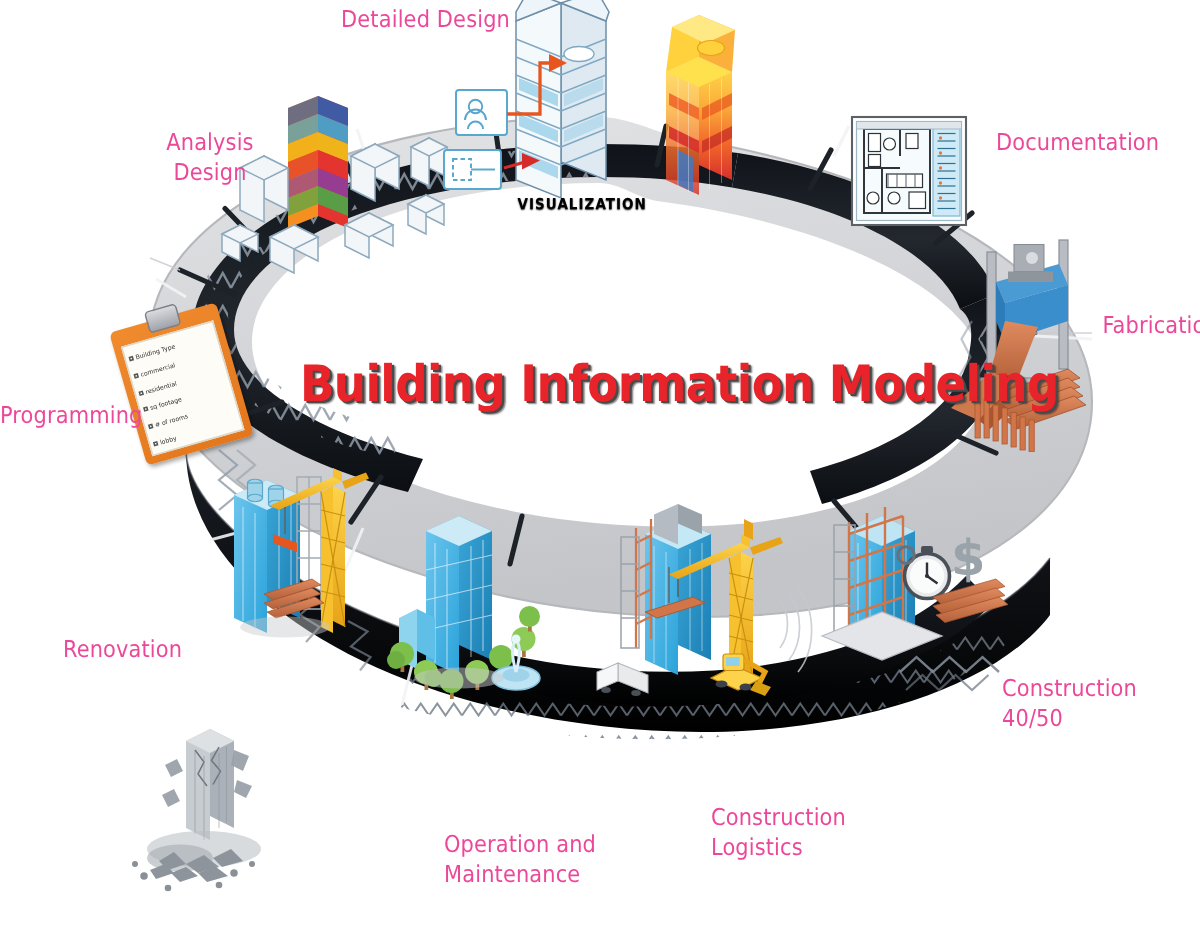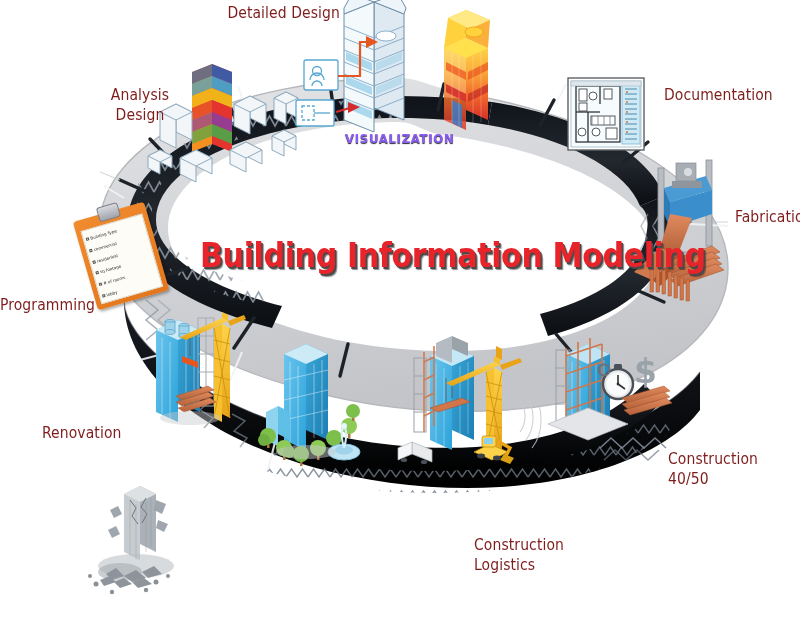--- a/index.html
+++ b/index.html
@@ -20,21 +20,21 @@
     position: absolute;
     left: 0; top: 0;
     width: 800px; height: 624px;
   }
 
   
   .lbl {
     position: absolute;
     font-family: "DejaVu Sans Condensed", "DejaVu Sans", sans-serif;
     font-size: 15.5px;
-    color: #7f1d1d;
+    color: #ec4899;
     line-height: 1.28;
     letter-spacing: 0.1px;
     white-space: pre-line;
     font-stretch: condensed;
   }
   .lbl.r { text-align: right; }
   .lbl.c { text-align: center; }
 
   
   #title {
@@ -54,25 +54,25 @@
        2.5px 2.5px 1px rgba(40,40,40,0.55);
     white-space: nowrap;
   }
 
   
   #vizword {
     position: absolute;
     left: 345px;
     top: 131px;
     font-family: "DejaVu Sans", sans-serif;
-    font-size: 13px;
+    font-size: 10px;
     font-weight: bold;
     font-stretch: condensed;
     letter-spacing: 0.7px;
-    color: #8b5cf6;
+    color: #000000;
     text-shadow: 0 1px 1px rgba(0,0,0,0.85);
   }
 
   
   #clipboard {
     position: absolute;
     left: 84px; top: 210px;
     width: 74px; height: 92px;
     transform: rotate(-16deg);
   }
@@ -866,19 +866,21 @@
   <div class="lbl" style="left:648px; top:86px;  width:150px;margin-left:16px;">Documentation</div>
 
   <div class="lbl" style="left:735px; top:208px; width:100px;">Fabrication</div>
 
   <div class="lbl" style="left:668px; top:450px; width:130px;">Construction
 40/50</div>
 
   <div class="lbl" style="left:474px; top:536px; width:130px;">Construction
 Logistics</div>
 
+  <div class="lbl" style="left:296px; top:554px; width:140px;">Operation and
+Maintenance</div>
 
 
   <div class="lbl" style="left:42px;  top:424px; width:120px;">Renovation</div>
 
-  <div class="lbl" style="left:0px;   top:296px; width:110px;">Programming</div>
+  <div class="lbl" style="left:0px;   top:268px; width:110px;">Programming</div>
 
 </div>
 
 </body></html>

